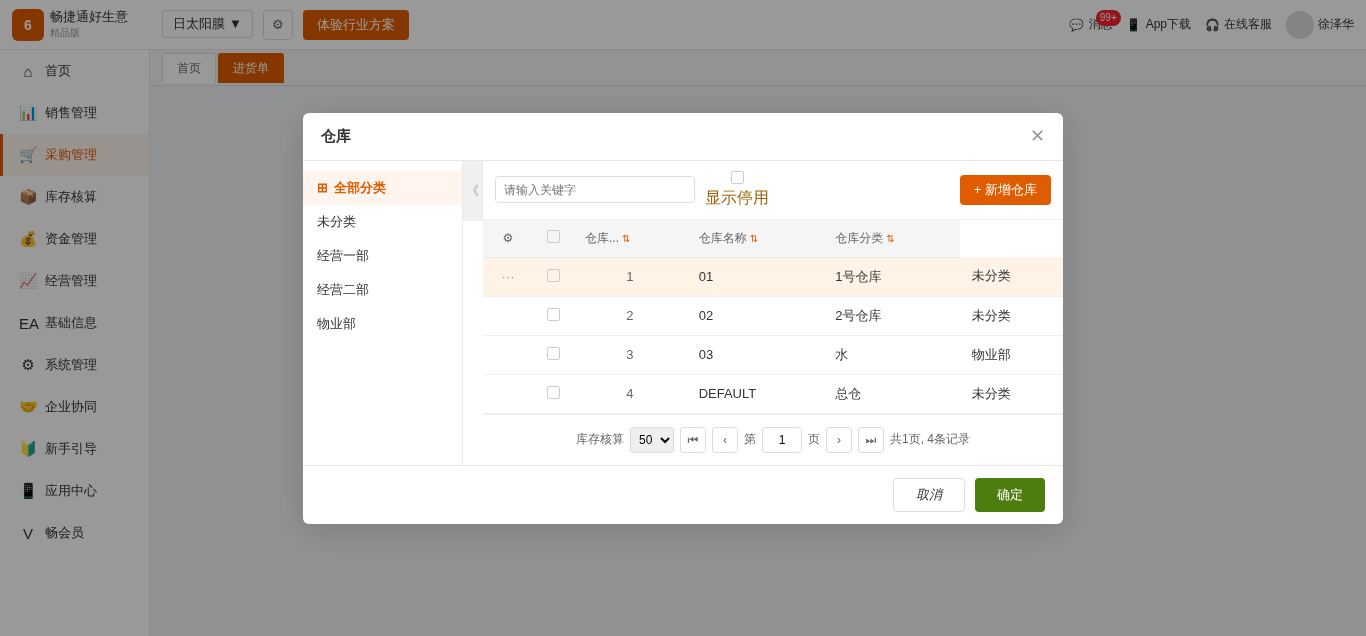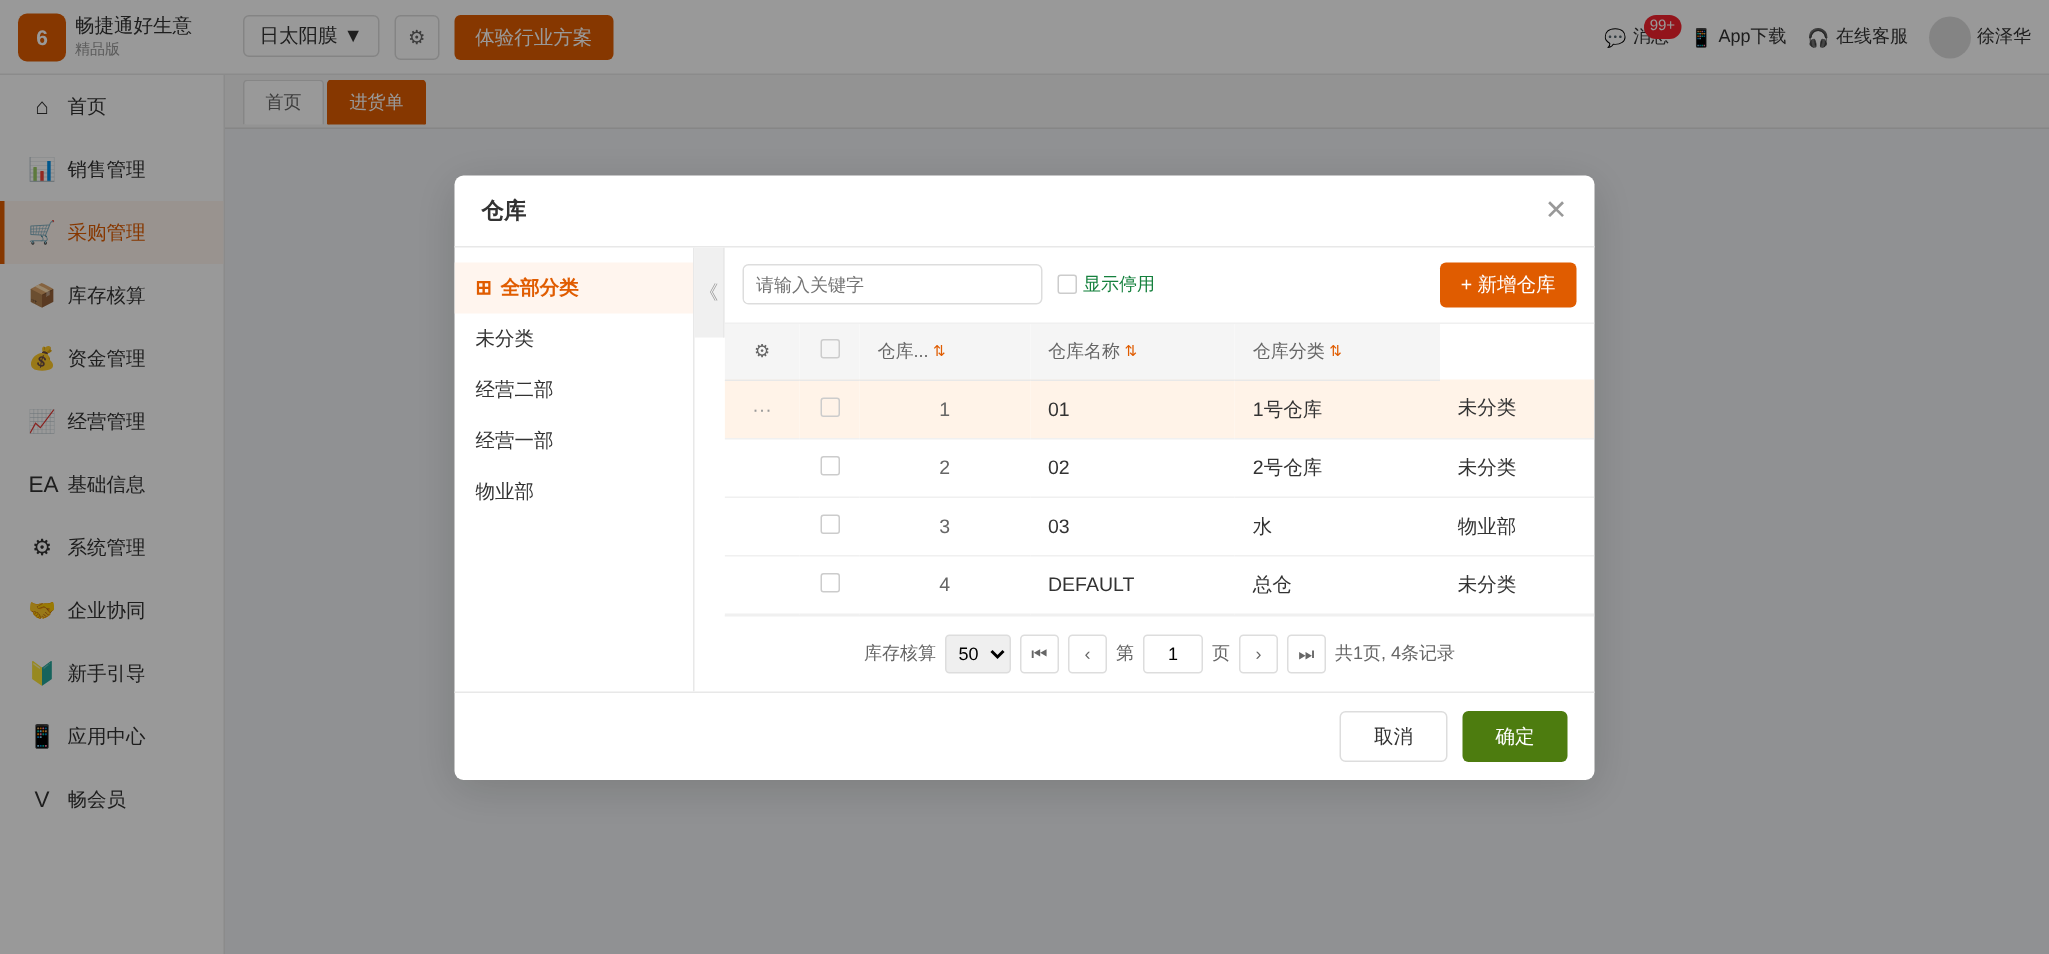--- a/index.html
+++ b/index.html
@@ -139,21 +139,21 @@
     }
     .search-box {
       display: flex; align-items: center; border: 1px solid #ddd;
       border-radius: 4px; overflow: hidden; flex: 0 0 200px; gap: 33px;
     }
     .search-input {
       border: none; outline: none; padding: 5px 8px; font-size: 12px;
       width: 170px; color: #333;
     }
     .search-icon-btn { padding: 5px 8px; color: #999; cursor: pointer; background: #fff; border: none; }
-    .show-disabled { display: flex; align-items: center; gap: 4px; font-size: 12px; color: #15803d; cursor: pointer; }
+    .show-disabled { display: flex; align-items: center; gap: 4px; font-size: 16px; color: #a16207; cursor: pointer; flex-direction: column; }
     .checkbox { width: 13px; height: 13px; border: 1px solid #ccc; border-radius: 2px; display: inline-block; }
     .add-btn {
       margin-left: auto; background: #e05c00; color: white; border: none;
       padding: 6px 14px; border-radius: 4px; cursor: pointer; font-size: 13px;
     }
 
     
     .table-wrapper { flex: 1; overflow: auto; }
     table { width: 100%; border-collapse: collapse; }
     thead tr { background: #f5f5f5; }
@@ -186,21 +186,21 @@
       font-size: 12px; padding: 0 4px; outline: none;
     }
 
     
     .modal-footer {
       padding: 12px 18px; border-top: 1px solid #e8e8e8;
       display: flex; justify-content: flex-end; gap: 10px;
     }
     .cancel-btn {
       padding: 7px 22px; border: 1px solid #ddd; border-radius: 4px;
-      background: #fff; color: #333; cursor: pointer; font-size: 13px;
+      background: #fff; color: #333; cursor: pointer; font-size: 13px; font-style: italic;
     }
     .confirm-btn {
       padding: 7px 22px; border: none; border-radius: 4px;
       background: #4d7c0f; color: white; cursor: pointer; font-size: 13px;
     }
 
     
     .collapse-arrow {
       width: 20px; height: 60px; background: #f0f0f0;
       display: flex; align-items: center; justify-content: center;
@@ -334,24 +334,24 @@
 
       <div class="cat-panel">
         <div class="cat-all">
           <span>⊞</span>
           <span>全部分类</span>
         </div>
         <div class="cat-item">
           <span>未分类</span>
         </div>
         <div class="cat-item">
+          <span>经营一部</span>
+        </div>
+        <div class="cat-item">
           <span>经营二部</span>
-        </div>
-        <div class="cat-item">
-          <span>经营一部</span>
         </div>
         <div class="cat-item">
           <span>物业部</span>
         </div>
       </div>
 
       <div class="collapse-arrow">
         <span>《</span>
       </div>
 

